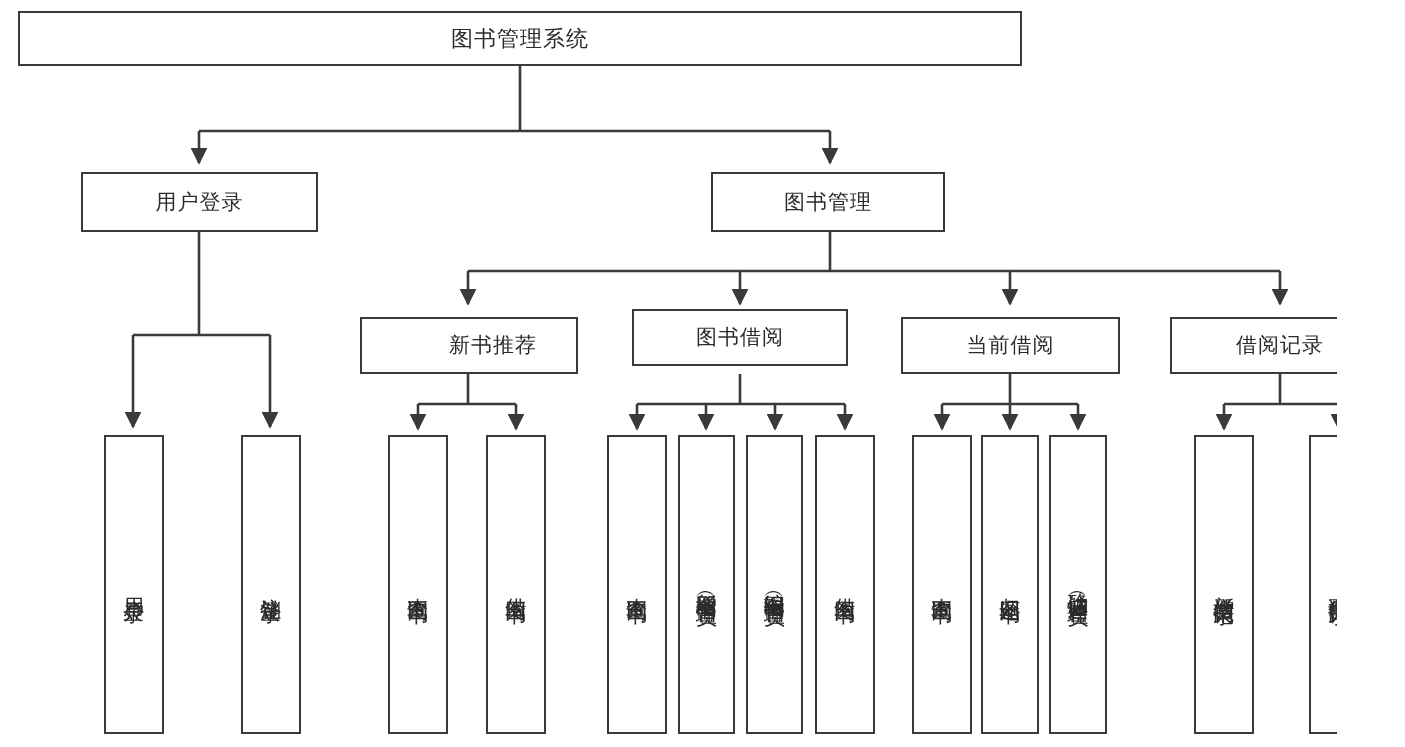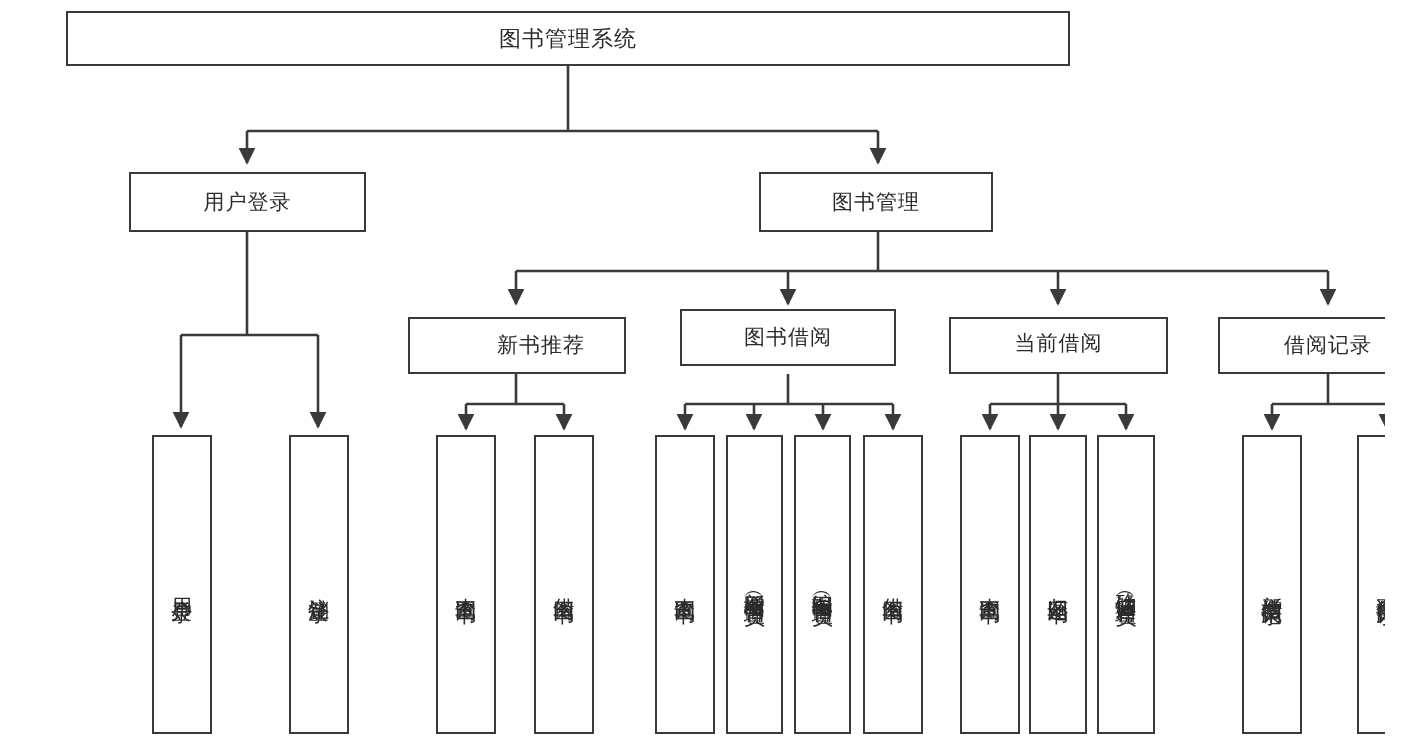--- a/index.html
+++ b/index.html
@@ -7,21 +7,20 @@
   body{
     font-family:"Liberation Sans","DejaVu Sans",sans-serif;
     color:#262626;
   }
   #canvas{
     position:relative;
     width:1337px;
     height:747px;
     background:#ffffff;
     overflow:hidden;
-    margin-left:48px;
   }
   #edges{
     position:absolute;
     left:0;top:0;
     width:1405px;height:747px;
     pointer-events:none;
   }
   .node{
     position:absolute;
     box-sizing:border-box;
@@ -129,21 +128,21 @@
   <div class="node" style="left:711px;top:172px;width:234px;height:60px;">
     <span class="lbl">图书管理</span>
   </div>
 
   <div class="node" style="left:360px;top:317px;width:218px;height:57px;padding-left:48px;">
     <span class="lbl">新书推荐</span>
   </div>
   <div class="node" style="left:632px;top:309px;width:216px;height:57px;">
     <span class="lbl">图书借阅</span>
   </div>
-  <div class="node" style="left:901px;top:317px;width:219px;height:57px;font-family:Liberation Mono, monospace;">
+  <div class="node" style="left:901px;top:317px;width:219px;height:57px;">
     <span class="lbl">当前借阅</span>
   </div>
   <div class="node" style="left:1170px;top:317px;width:220px;height:57px;">
     <span class="lbl">借阅记录</span>
   </div>
 
   <div class="node leaf" style="left:104px;top:435px;width:60px;height:299px;">
     <span class="lbl">用户登录</span>
   </div>
   <div class="node leaf" style="left:241px;top:435px;width:60px;height:299px;">

